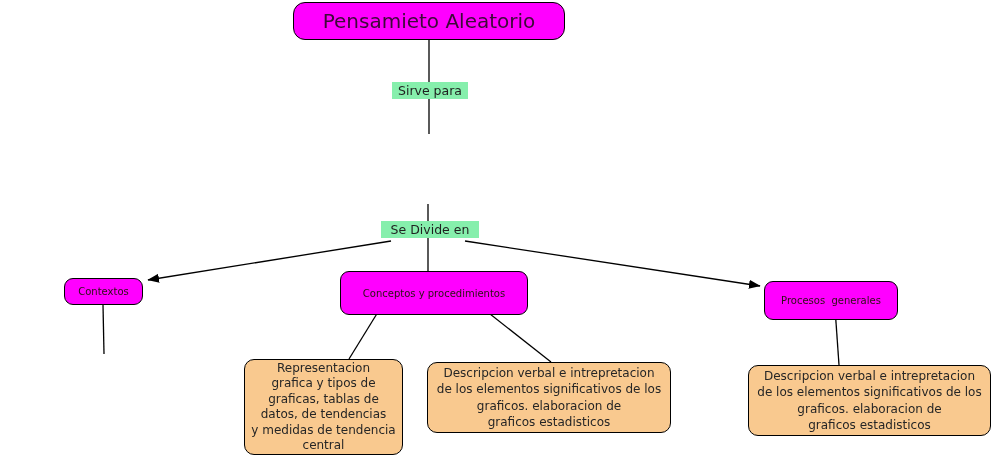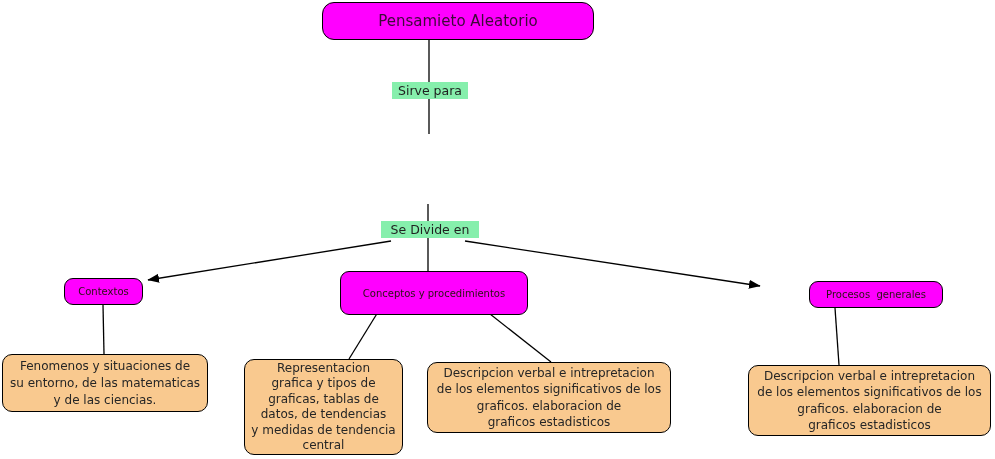--- a/index.html
+++ b/index.html
@@ -34,27 +34,26 @@
   .node-pink {
     background: #ff00ff;
     border: 1.6px solid #000000;
     border-radius: 9px;
     font-size: 10px;
     color: #2a1212;
   }
   .node-title {
     left: 293px; top: 2px; width: 272px; height: 38px;
     border-radius: 12px;
-    font-size: 15px;
+    font-size: 20px;
     color: #3d0a38;
-    margin-left: 29px;
   }
   .node-contextos { left: 64px;  top: 278px; width: 79px;  height: 27px; }
   .node-conceptos { left: 340px; top: 271px; width: 188px; height: 44px; }
-  .node-procesos  { left: 809px; top: 281px; width: 134px; height: 27px; }
+  .node-procesos  { left: 764px; top: 281px; width: 134px; height: 39px; }
   .node-peach {
     background: #f9c98f;
     border: 1.4px solid #000000;
     border-radius: 10px;
     font-size: 12px;
   }
   .node-center        { left: 315px; top: 134px; width: 235px; height: 70px; line-height: 16.5px; }
   .node-fenomenos     { left: 2px;   top: 354px; width: 206px; height: 58px; line-height: 17px; }
   .node-representacion{ left: 244px; top: 359px; width: 159px; height: 96px; line-height: 15.5px; }
   .node-descripcion-1 { left: 427px; top: 362px; width: 244px; height: 71px; line-height: 16.5px; }
@@ -106,23 +105,20 @@
 
 
   <div class="linking-phrase lp-divide">Se Divide en</div>
 
   <div class="node node-pink node-contextos">Contextos</div>
 
   <div class="node node-pink node-conceptos">Conceptos y procedimientos</div>
 
   <div class="node node-pink node-procesos">Procesos  generales</div>
 
-  <div class="node node-peach node-fenomenos">Fenomenos y situaciones de
-su entorno, de las matematicas
-y de las ciencias.</div>
 
   <div class="node node-peach node-representacion">Representacion
 grafica y tipos de
 graficas, tablas de
 datos, de tendencias
 y medidas de tendencia
 central</div>
 
   <div class="node node-peach node-descripcion-1">Descripcion verbal e intrepretacion
 de los elementos significativos de los

